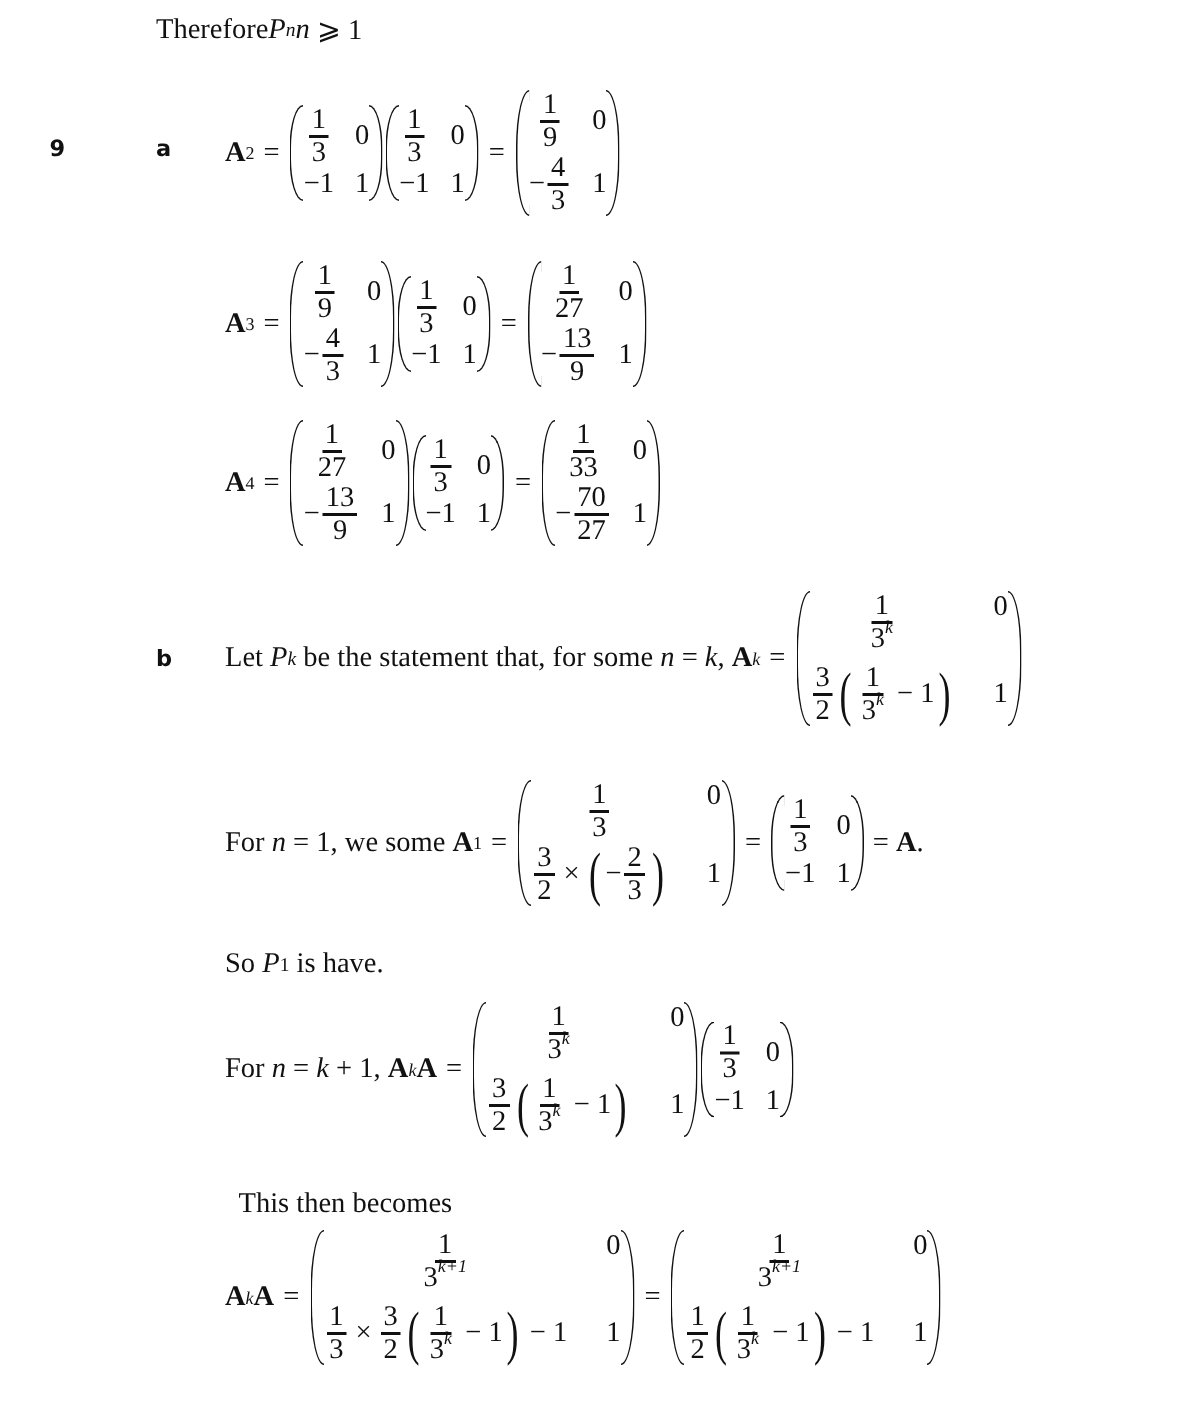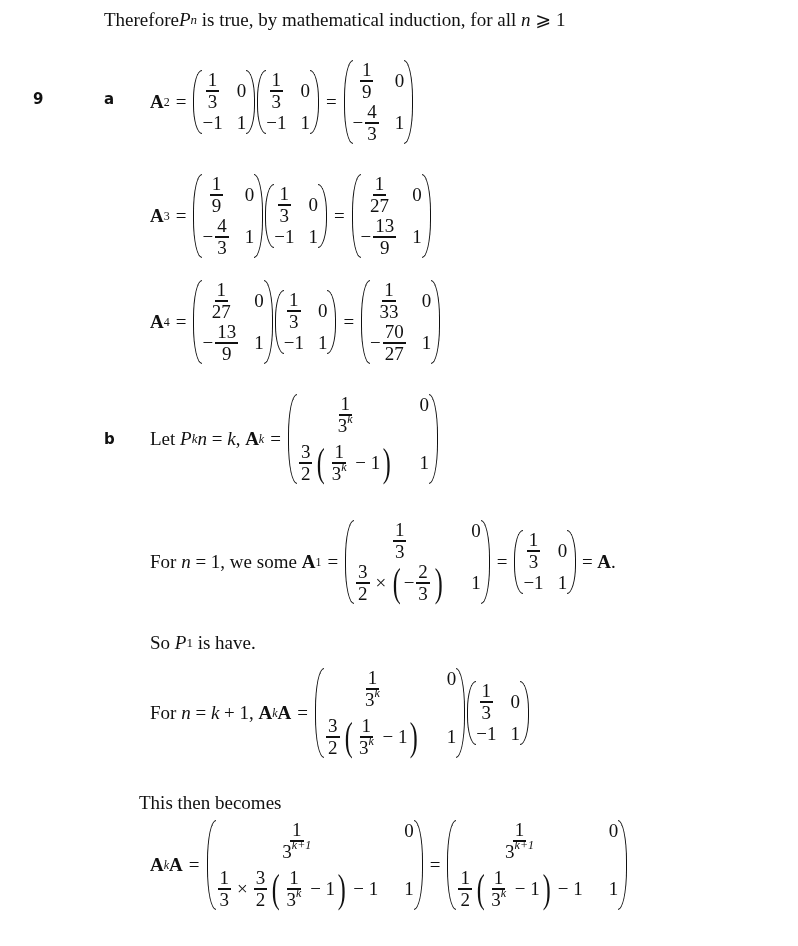--- a/index.html
+++ b/index.html
@@ -25,21 +25,20 @@
   .paren { font-size:40px; font-weight:100; line-height:1; transform:scaleX(0.6); display:inline-block; }
   .inl { display:inline-flex; align-items:center; }
 </style>
 </head>
 <body>
 
 <div class="abs row" style="left:104px; top:8px;">
   <span>Therefore </span>
   <span class="it">P</span>
     <sub class="it">n</sub>
-  <span style="white-space:pre"> is true, by mathematical induction, for all </span>
   <span class="it">n</span>
   <span style="white-space:pre"> ⩾ 1</span>
 </div>
 
 <div class="abs label" style="left:33px; top:90px;">9</div>
 <div class="abs label" style="left:104px; top:90px;">a</div>
 
 <div class="abs row" style="left:150px; top:60px;">
   <span class="bf">A</span>
     <sup>2</sup>
@@ -189,20 +188,21 @@
       </span>
     </span>
 </div>
 
 <div class="abs label" style="left:104px; top:430px;">b</div>
 
 <div class="abs row" style="left:150px; top:394px;">
   <span style="white-space:pre">Let </span>
     <span class="it">P</span>
     <sub class="it">k</sub>
+  <span style="white-space:pre"> be the statement that, for some </span>
     <span class="it">n</span>
     <span style="white-space:pre"> = </span>
     <span class="it">k</span>
     <span style="white-space:pre">, </span>
   <span class="bf">A</span>
     <sup class="it">k</sup>
   <span class="eq">=</span>
   <span class="mat">
       <span class="grid" style="grid-template-columns:auto auto; column-gap:26px; row-gap:6px;">
     <span class="frac">
@@ -322,21 +322,21 @@
           <span class="n">1</span>
           <span class="d">3</span>
         </span>
         <span>0</span>
     <span>−1</span>
         <span>1</span>
       </span>
     </span>
 </div>
 
-<div class="abs" style="left:139px; top:792px;">This then becomes</div>
+<div class="abs" style="left:159px; top:792px;">This then becomes</div>
 
 <div class="abs row" style="left:150px; top:820px;">
   <span class="bf">A</span>
     <sup class="it">k</sup>
     <span class="bf">A</span>
   <span class="eq">=</span>
   <span class="mat">
       <span class="grid" style="grid-template-columns:auto auto; column-gap:26px; row-gap:6px;">
     <span class="frac">
           <span class="n">1</span>

